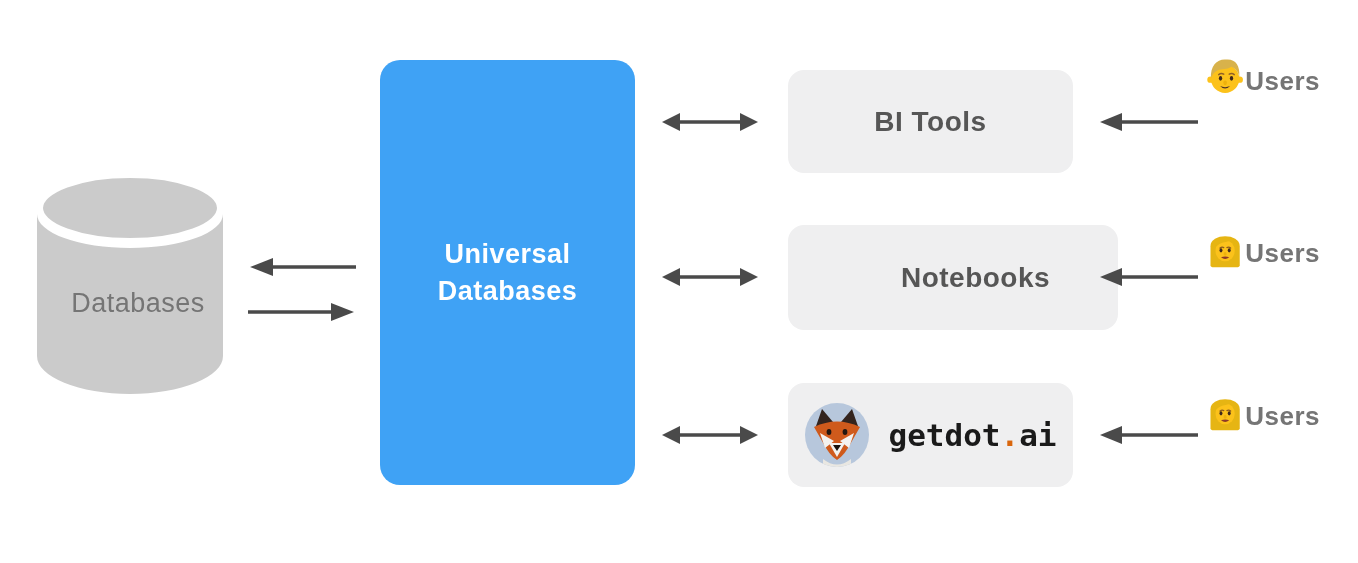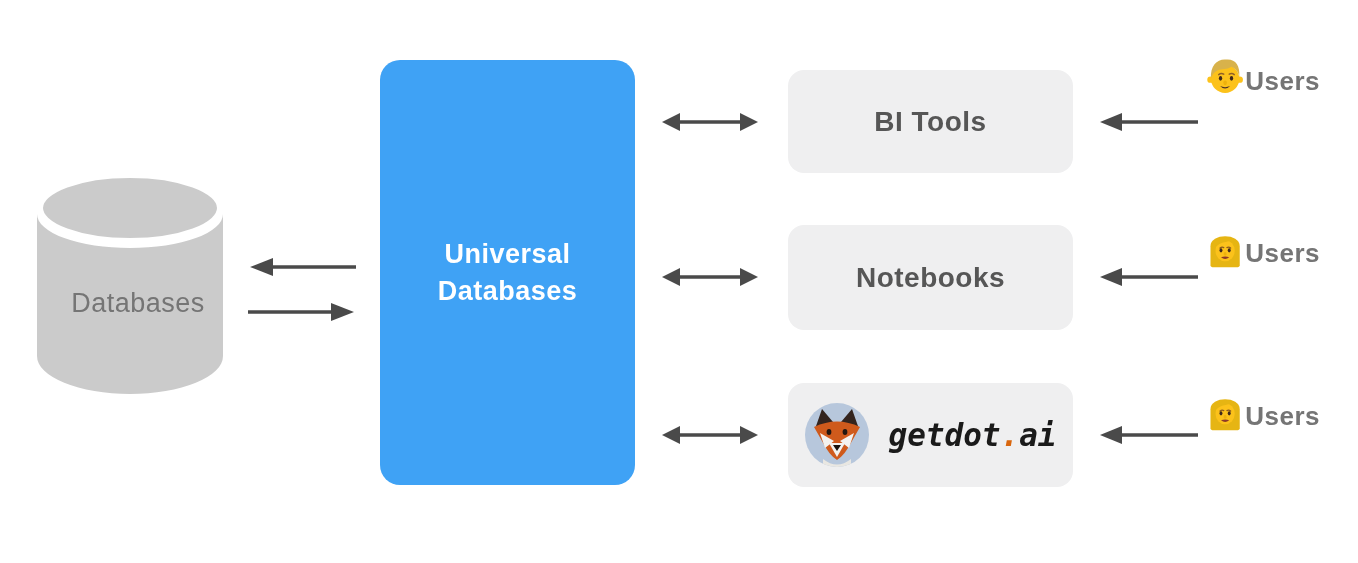--- a/index.html
+++ b/index.html
@@ -31,21 +31,21 @@
   
   .toolbox{
     position:absolute;left:788px;width:285px;background:#efeff0;border-radius:16px;
     display:flex;align-items:center;justify-content:center;
   }
   .tool-label{font-size:28px;font-weight:bold;color:#565656;letter-spacing:.5px;}
   .getdot-row{gap:20px;}
   .fox{width:64px;height:64px;flex:0 0 auto;}
   .getdot-text{
     font-family:"DejaVu Sans Mono","Liberation Mono",monospace;
-    font-weight:bold;font-size:31px;color:#1a1a1a;white-space:nowrap;font-style:italic;
+    font-weight:bold;font-size:31px;color:#1a1a1a;white-space:nowrap;
   }
   .getdot-text .dot{color:#d9660d;}
   
   .user{
     position:absolute;left:1205px;width:115px;
     display:flex;flex-direction:row;align-items:center;
   }
   .user-label{font-size:26px;font-weight:bold;color:#757575;margin-top:10px;letter-spacing:.5px;}
   .emoji-man{width:92px;height:100px;}
   .emoji-woman{width:88px;height:90px;}
@@ -91,21 +91,21 @@
   </svg>
   <svg class="arrow" style="left:660px;top:424px;" width="100" height="22">
     <line x1="16" y1="11" x2="84" y2="11"></line>
     <polygon points="2,11 20,2 20,20"></polygon>
     <polygon points="98,11 80,2 80,20"></polygon>
   </svg>
 
   <div class="toolbox" style="top:70px;height:103px;">
     <span class="tool-label">BI Tools</span>
   </div>
-  <div class="toolbox" style="top:225px;height:105px;">
+  <div class="toolbox" style="top:225px;height:105px;padding-left:45px;">
     <span class="tool-label">Notebooks</span>
   </div>
   <div class="toolbox getdot-row" style="top:383px;height:104px;">
     <svg class="fox" viewBox="0 0 64 64">
       <defs>
           <clipPath id="foxclip">
             <circle cx="32" cy="32" r="32"></circle>
           </clipPath>
         </defs>
       <g clip-path="url(#foxclip)">

